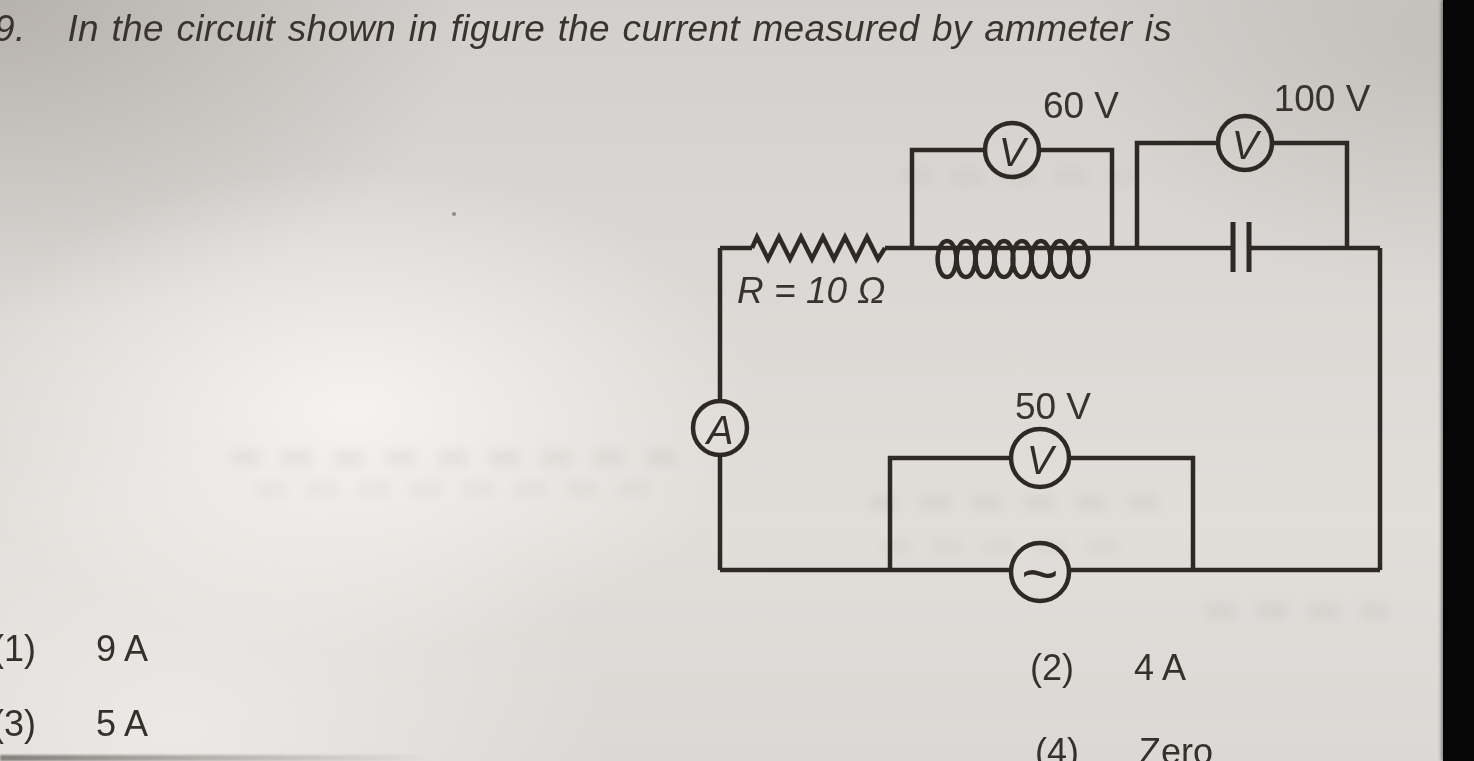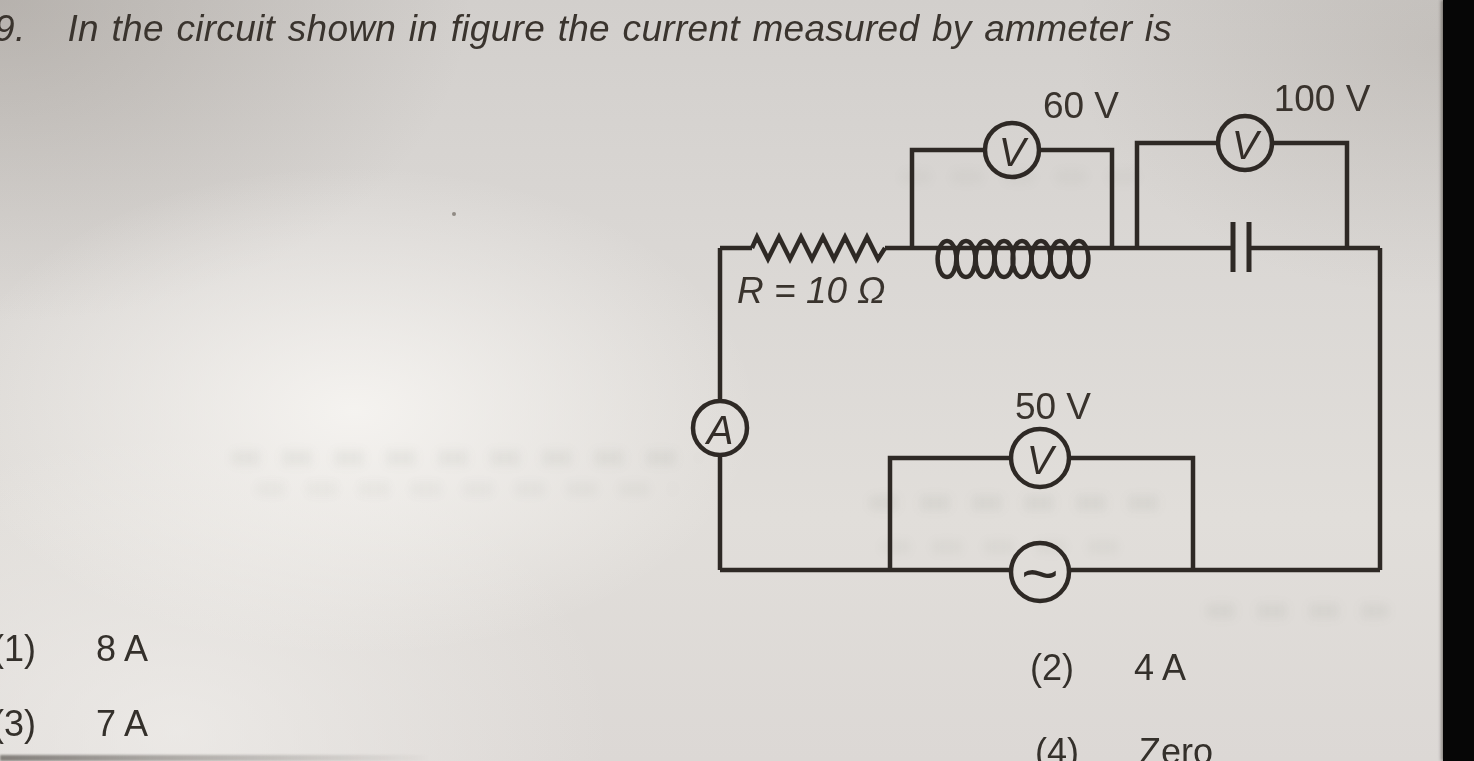--- a/index.html
+++ b/index.html
@@ -112,29 +112,29 @@
     <path class="wire" d="M 890 570 V 458 H 1011 M 1069 458 H 1193 V 570"></path>
     <circle class="meter" cx="1040" cy="458" r="29"></circle>
     <text class="mlabel" x="1040" y="460" dominant-baseline="central">V</text>
     <text class="vlabel" x="1053" y="419">50 V</text>
 
     <text class="rlabel" x="737" y="303">R = 10 Ω</text>
   </svg>
 
   <div class="opt" id="opt1">
     <span class="lbl">(1)</span>
-    <span class="val">8 A</span>
+    <span class="val">9 A</span>
   </div>
   <div class="opt" id="opt2">
     <span class="lbl">(2)</span>
     <span class="val">4 A</span>
   </div>
   <div class="opt" id="opt3">
     <span class="lbl">(3)</span>
-    <span class="val">7 A</span>
+    <span class="val">5 A</span>
   </div>
   <div class="opt" id="opt4">
     <span class="lbl">(4)</span>
     <span class="val">Zero</span>
   </div>
 
   <div class="bottom-edge"></div>
   <div class="blackbar"></div>
 </div>
 

